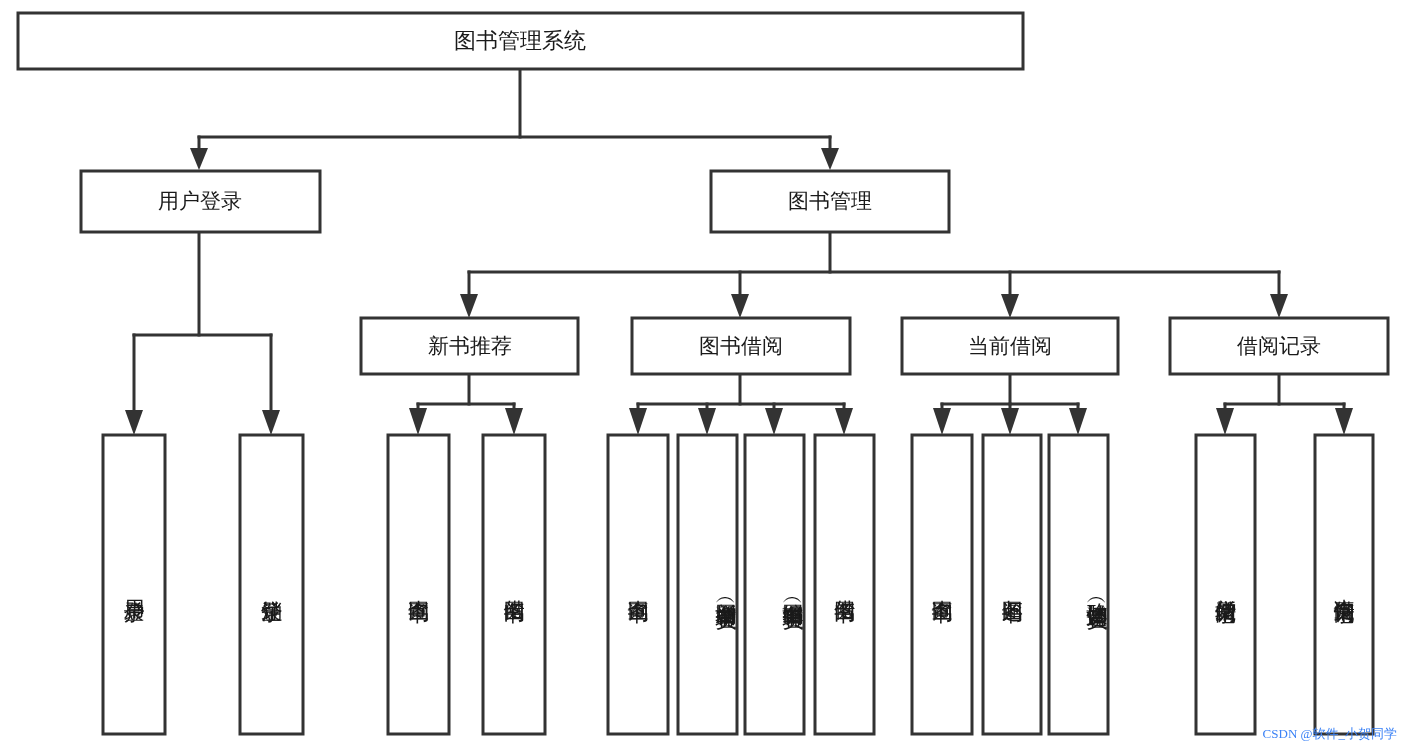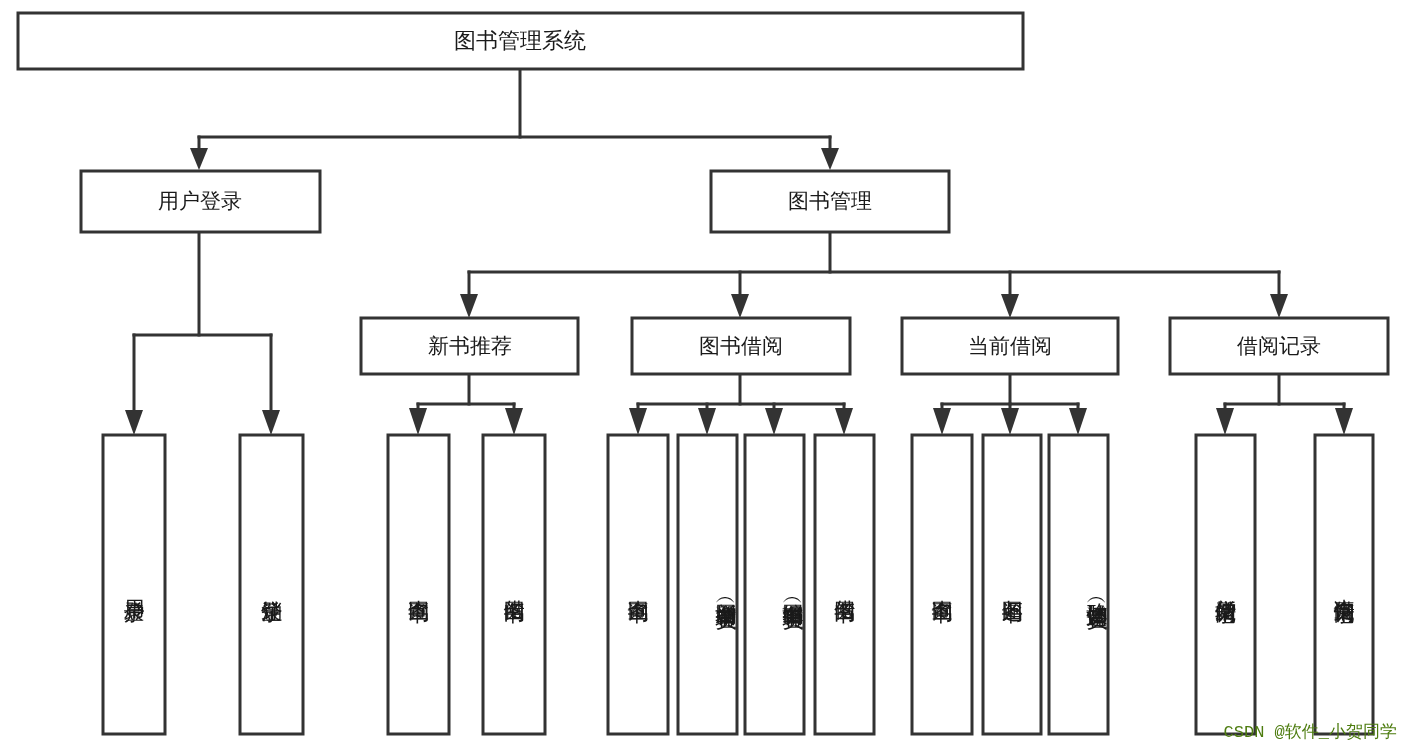--- a/index.html
+++ b/index.html
@@ -68,23 +68,23 @@
     color: #1a1a1a;
     letter-spacing: 1px;
     white-space: nowrap;
     pointer-events: none;
     user-select: none;
   }
   .watermark {
     position: absolute;
     right: 8px;
     bottom: 4px;
-    font-family: Liberation Mono, monospace;
-    font-size: 17px;
-    color: #4d7c0f;
+    font-family: Liberation Serif, serif;
+    font-size: 13px;
+    color: #3b82f6;
     white-space: nowrap;
     user-select: none;
   }
 </style>
 </head>
 <body>
 
 <div id="diagram-root">
 
   <svg class="diagram-canvas" width="1405" height="747" viewBox="0 0 1405 747" xmlns="http://www.w3.org/2000/svg">

